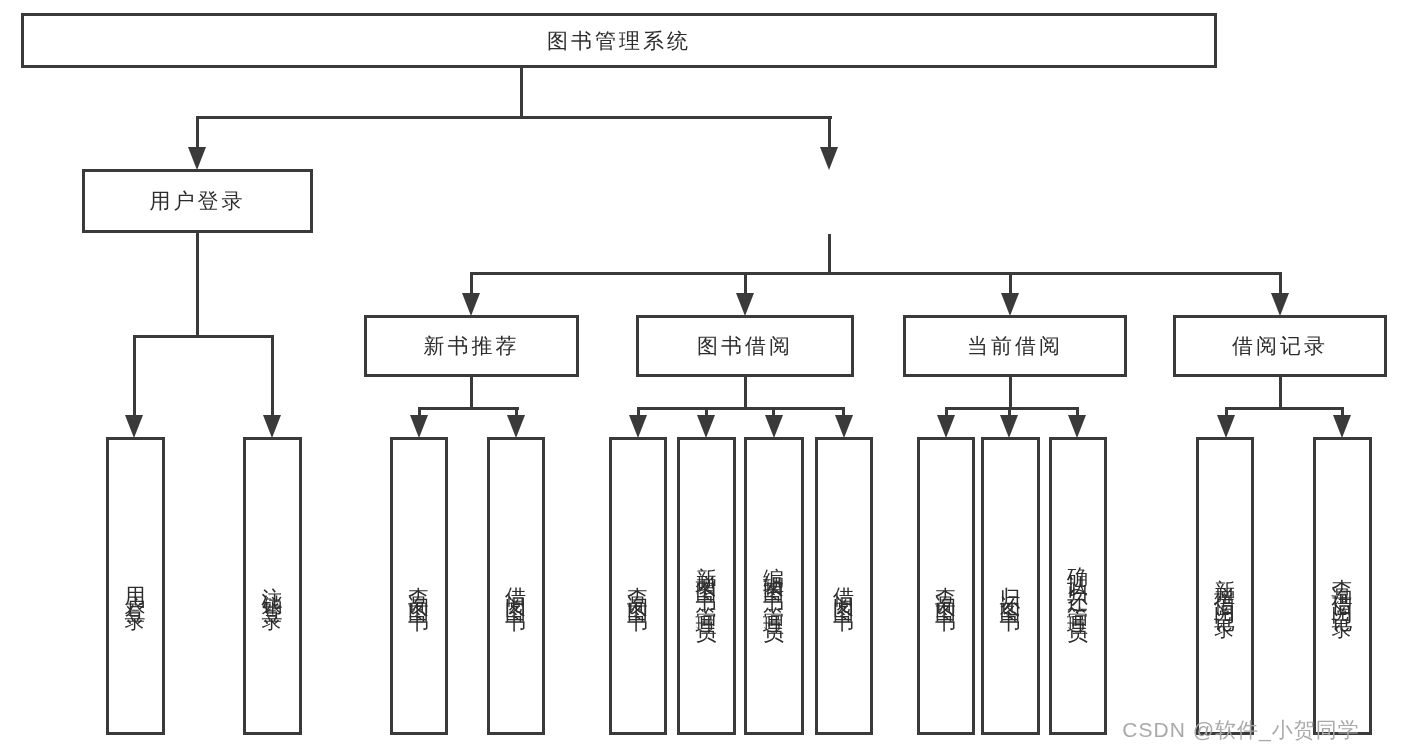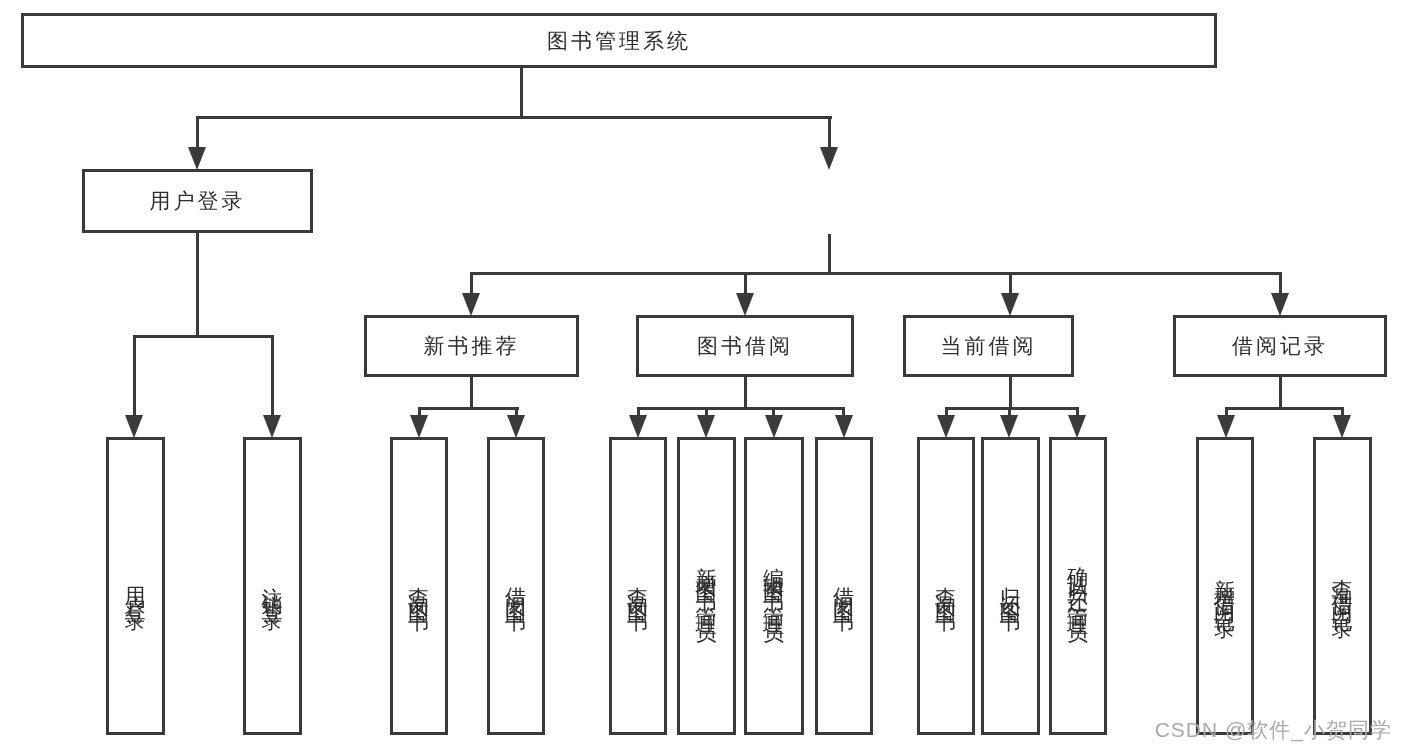--- a/index.html
+++ b/index.html
@@ -40,21 +40,21 @@
   .vl{position:absolute;width:3px;background:var(--line);}
   .arr{
     position:absolute;width:0;height:0;
     border-left:9px solid transparent;
     border-right:9px solid transparent;
     border-top:23px solid var(--line);
   }
   .watermark{
     position:absolute;
     left:1090px;top:716px;width:302px;
-    text-align:right;
+    text-align:center;
     font-size:21px;color:var(--wm);
     letter-spacing:1px;
     white-space:nowrap;
   }
 </style>
 </head>
 <body>
 
 <div class="stage">
 
@@ -90,21 +90,21 @@
   <div class="arr" style="left:736px;top:293px"></div>
   <div class="arr" style="left:1001px;top:293px"></div>
   <div class="arr" style="left:1271px;top:293px"></div>
 
   <div class="hbox" style="left:636px;top:315px;width:218px;height:62px">
     <span>图书借阅</span>
   </div>
   <div class="hbox" style="left:364px;top:315px;width:215px;height:62px">
     <span>新书推荐</span>
   </div>
-  <div class="hbox" style="left:903px;top:315px;width:171px;height:62px">
+  <div class="hbox" style="left:903px;top:315px;width:224px;height:62px">
     <span>当前借阅</span>
   </div>
   <div class="hbox" style="left:1173px;top:315px;width:214px;height:62px">
     <span>借阅记录</span>
   </div>
 
   <div class="vl" style="left:470px;top:377px;height:32px"></div>
   <div class="hl" style="left:418px;top:407px;width:101px"></div>
   <div class="vl" style="left:418px;top:407px;height:9px"></div>
   <div class="vl" style="left:515px;top:407px;height:9px"></div>

